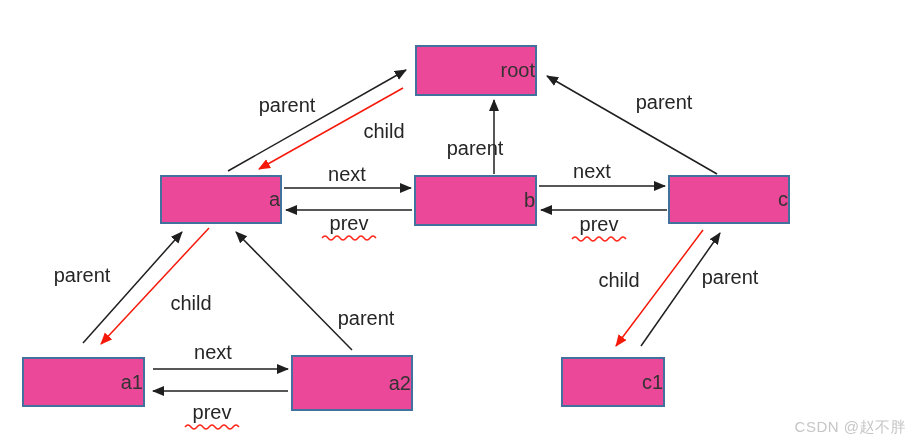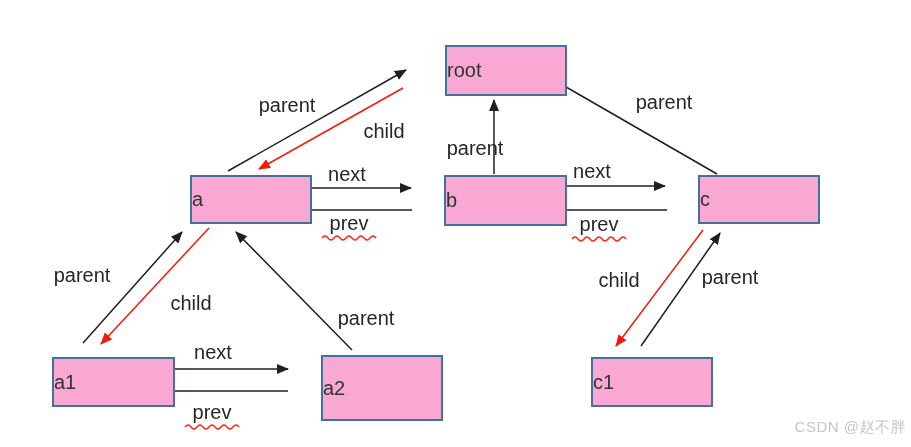--- a/index.html
+++ b/index.html
@@ -27,25 +27,24 @@
   .head-red{fill:var(--arrow-red);}
   .edge-label{
     font-family:"Liberation Sans", sans-serif;
     font-size:20px;
     fill:var(--label-text);
   }
   .squiggle{stroke:var(--squiggle);stroke-width:1.4;fill:none;}
   .node{
     position:absolute;
     border:2px solid var(--box-border);
-    background:#f9a8d4;
-    display:flex;align-items:center;justify-content:flex-start;
+    background:#ec4899;
+    display:flex;align-items:center;justify-content:flex-end;
     font-size:20px;color:var(--node-text);
     box-sizing:border-box;
-    margin-left:30px;
   }
   .watermark{
     position:absolute;
     right:5px;top:418px;
     font-size:15px;
     color:var(--watermark-text);
     letter-spacing:0.5px;
     margin-left:38px;
   }
 </style>
@@ -123,21 +122,21 @@
   </div>
   <div class="node" style="left:414px;top:175px;width:123px;height:51px;">
     <span>b</span>
   </div>
   <div class="node" style="left:668px;top:175px;width:122px;height:49px;">
     <span>c</span>
   </div>
   <div class="node" style="left:22px;top:357px;width:123px;height:50px;">
     <span>a1</span>
   </div>
-  <div class="node" style="left:291px;top:355px;width:122px;height:66px;">
+  <div class="node" style="left:291px;top:355px;width:122px;height:56px;">
     <span>a2</span>
   </div>
-  <div class="node" style="left:561px;top:357px;width:122px;height:50px;">
+  <div class="node" style="left:561px;top:357px;width:104px;height:50px;">
     <span>c1</span>
   </div>
 
   <div class="watermark">CSDN @赵不胖</div>
 </div>
 
 </body></html>

